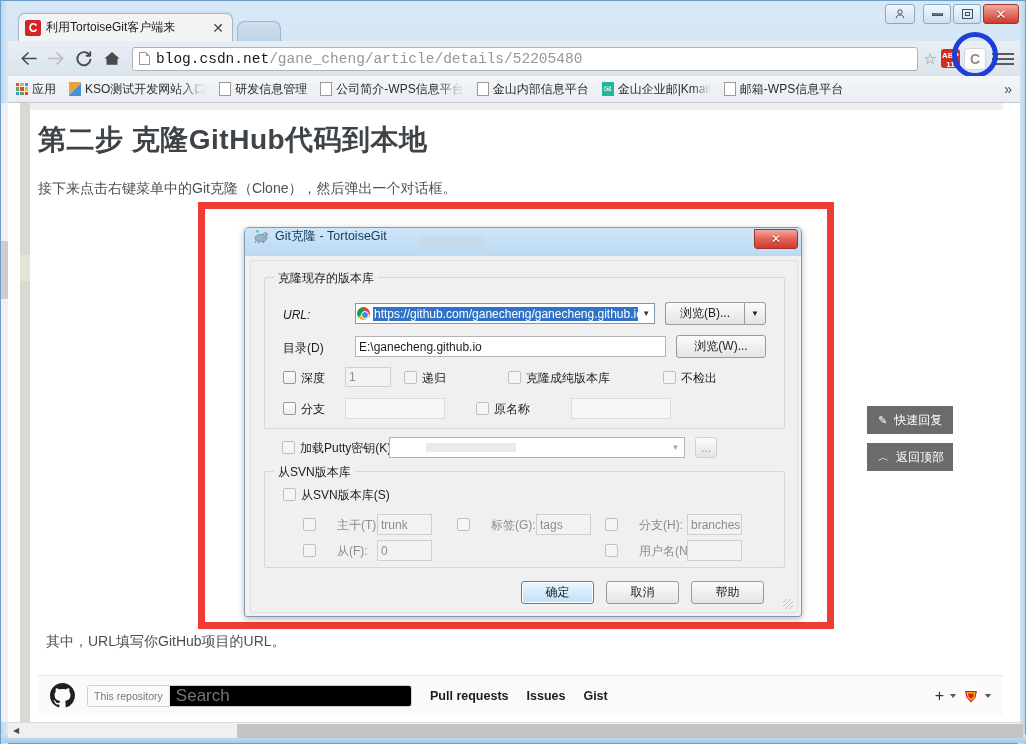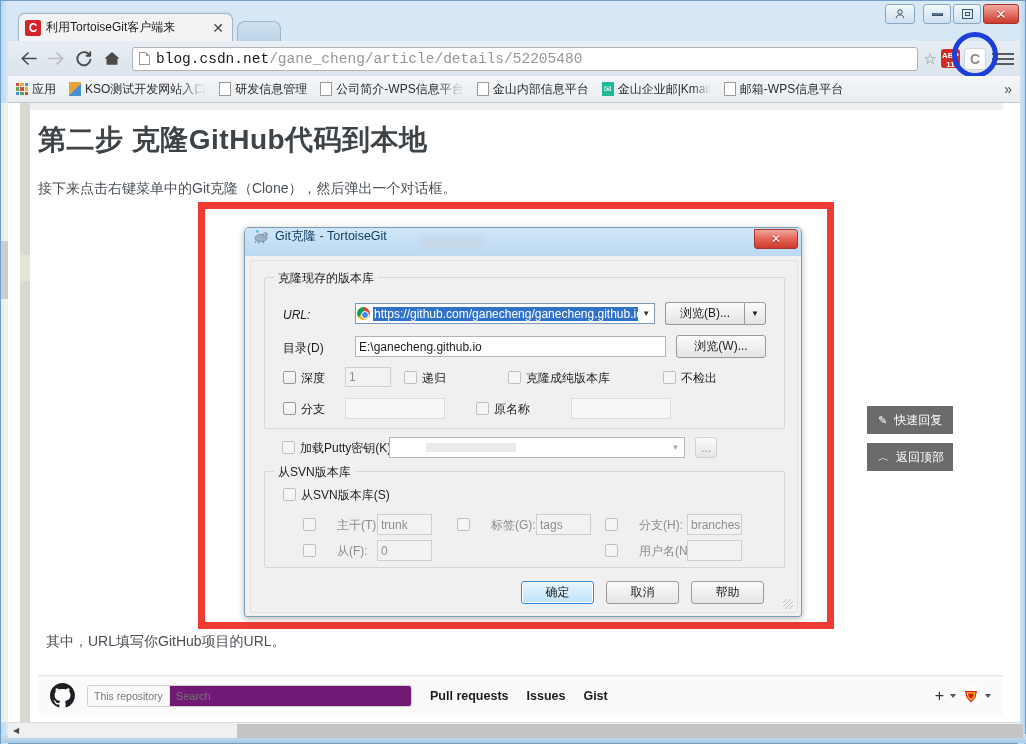--- a/index.html
+++ b/index.html
@@ -205,22 +205,22 @@
   
   #ghbar { position:absolute; left:30px; top:572px; width:965px; height:40px;
     background:#fafafa; border-top:1px solid #e2e2e2; display:flex;
     align-items:center; padding:16px 12px; }
   #gh-logo { width:25px; height:25px; flex:none; }
   #gh-search { margin-left:12px; width:325px; height:22px; display:flex;
     border:1px solid #d0d0d0; border-radius:3px; background:#fff; overflow:hidden; }
   #gh-scope { font-size:10.5px; color:#777; padding:0 6px; display:flex;
     align-items:center; border-right:1px solid #e0e0e0; background:#fafafa;
     white-space:nowrap; }
-  #gh-input { flex:1; border:none; outline:none; font-size:11px; color:#aaa;
-    padding:0 6px; background:#701a75; font-family:"Liberation Sans",sans-serif; }
+  #gh-input { flex:1; border:none; outline:none; font-size:17px; color:#aaa;
+    padding:0 6px; background:#000000; font-family:"Liberation Sans",sans-serif; }
   .gh-link { font-size:12.5px; font-weight:bold; color:#1c1c1c; margin-left:18px;
     cursor:pointer; }
   #gh-right { margin-left:auto; display:flex; align-items:center; gap:6px; }
   #gh-plus { font-size:16px; color:#333; cursor:pointer; }
   .caret { width:0;height:0;border-left:3.5px solid transparent;
     border-right:3.5px solid transparent;border-top:4px solid #555; cursor:pointer;}
   #gh-avatar { width:17px; height:17px; background:#fff; position:relative;
     display:flex; align-items:center; justify-content:center; font-size:12px; }
 
   

